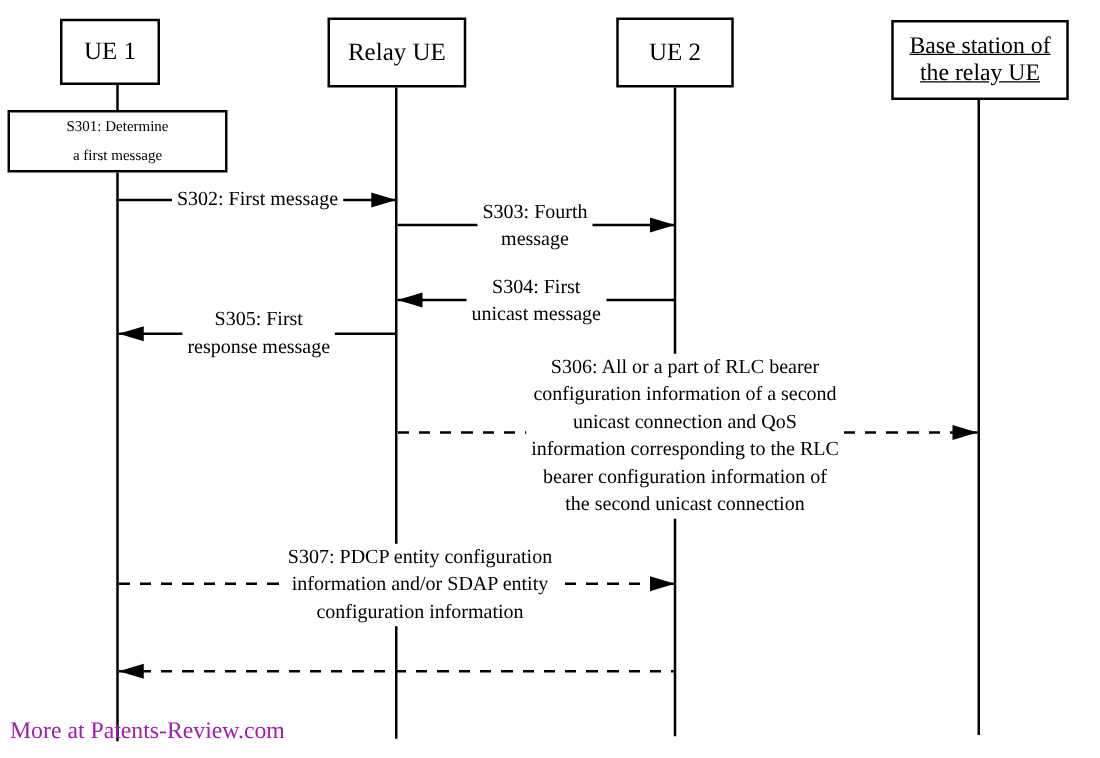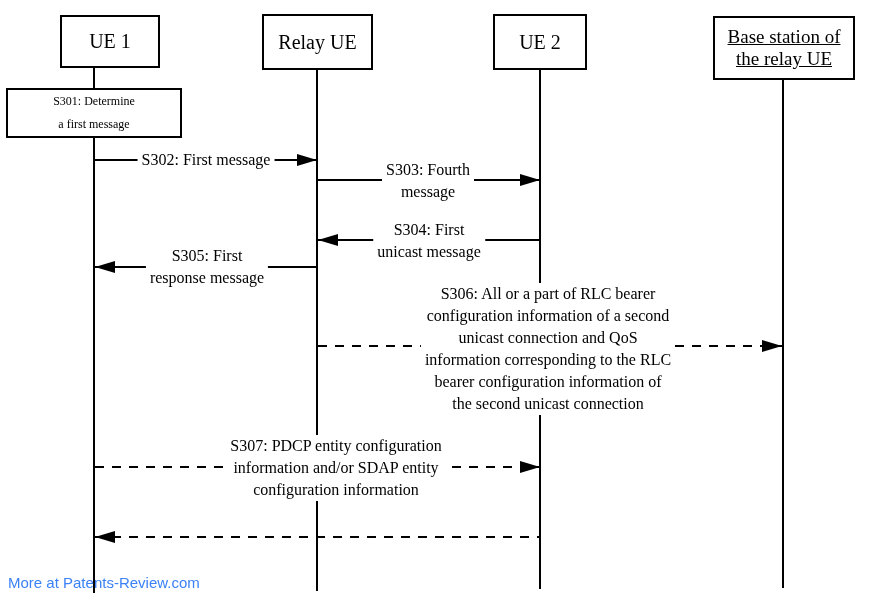--- a/index.html
+++ b/index.html
@@ -25,21 +25,21 @@
     background: #ffffff;
     display: flex;
     align-items: center;
     justify-content: center;
     text-align: center;
     font-size: 20px;
     line-height: 23px;
     white-space: pre-line;
     z-index: 3;
   }
-  #box-ue1   { left: 48px;  top: 15px; width: 100px;  height: 53px; margin-left: 12px; }
+  #box-ue1   { left: 48px;  top: 15px; width: 80px;  height: 53px; }
   #box-relay { left: 262px; top: 14px; width: 111px; height: 56px; }
   #box-ue2   { left: 493px; top: 14px; width: 94px;  height: 56px; }
   #box-bs    { left: 713px; top: 16px; width: 142px; height: 64px; font-size: 19px; line-height: 22px; text-decoration: underline; }
 
   
   .lifeline {
     position: absolute;
     width: 2px;
     background: #000000;
     z-index: 0;
@@ -120,23 +120,23 @@
   #s304-label { left: 429px; top: 241px; }
   #s305-label { left: 207px; top: 267px; }
   #s306-label { left: 548px; top: 349px; }
   #s307-label { left: 312px; top: 468px; margin-left: 24px; }
   #s308-label { left: 306px; top: 537px; }
 
   
   .watermark {
     position: absolute;
     left: 8px; top: 574px;
-    font-family: Liberation Sans, sans-serif;
-    font-size: 15px;
-    color: #3b82f6;
+    font-family: Liberation Serif, serif;
+    font-size: 19px;
+    color: #a21caf;
     z-index: 4;
   }
 </style>
 </head>
 <body>
 
 <div class="canvas">
 
   <div class="actor-box" id="box-ue1">UE 1</div>
   <div class="actor-box" id="box-relay">Relay UE</div>

